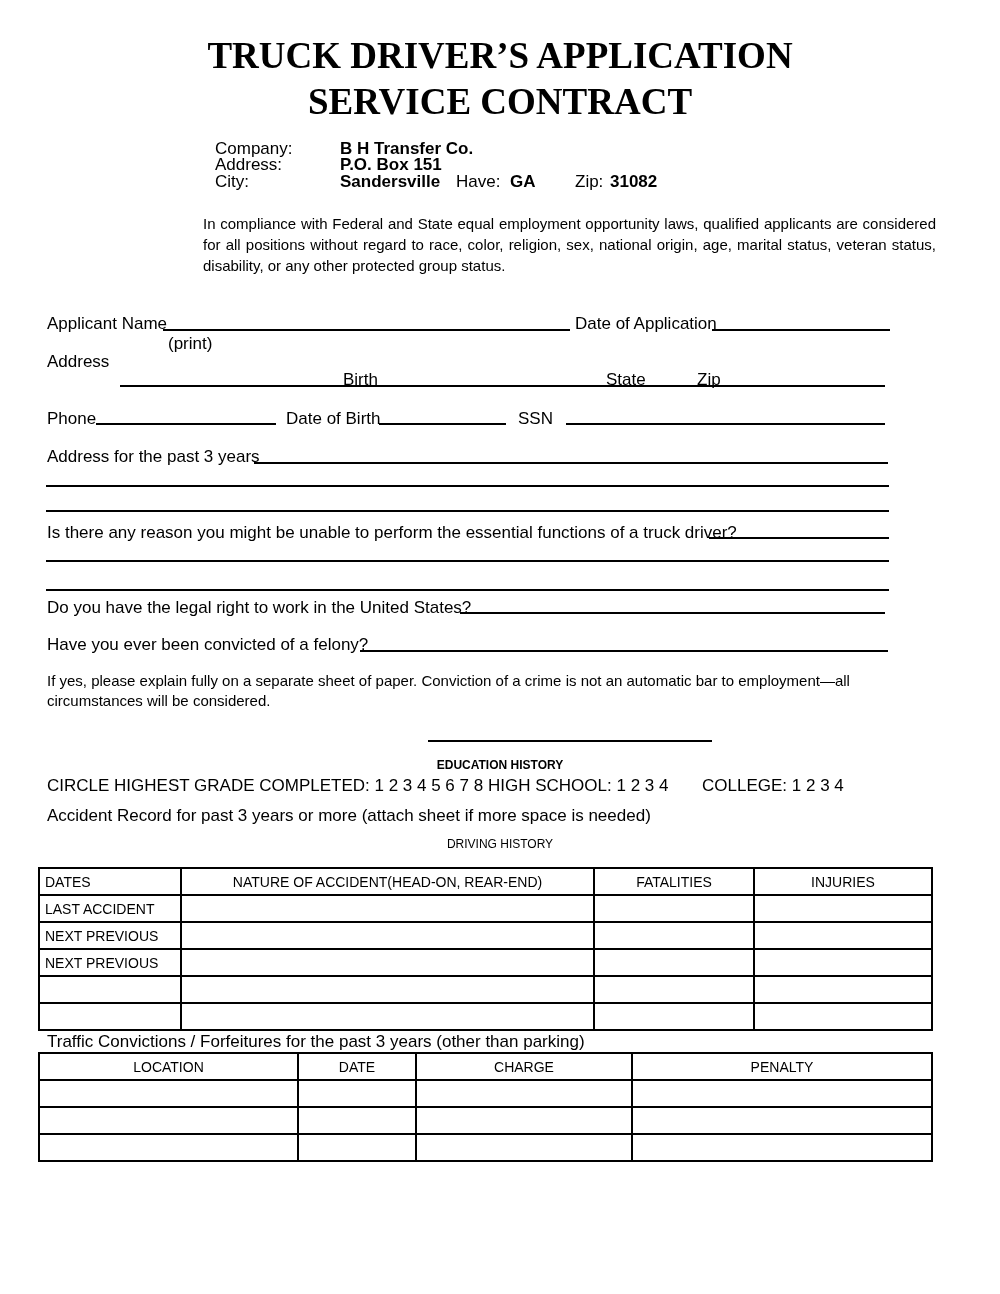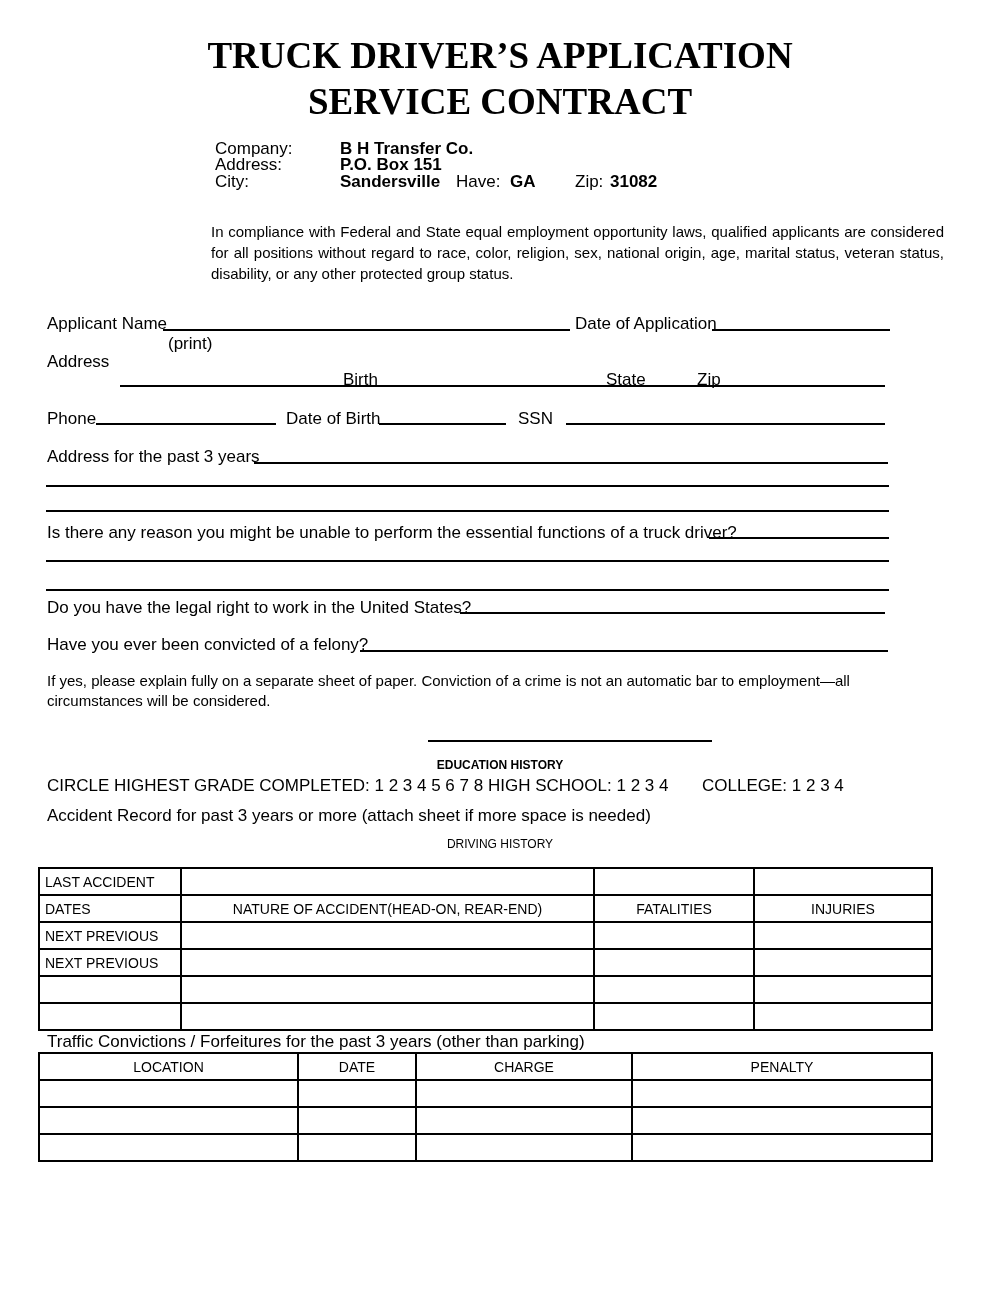--- a/index.html
+++ b/index.html
@@ -34,21 +34,21 @@
   <span class="abs b" style="left:340px;top:140px">B H Transfer Co.</span>
   <span class="abs" style="left:215px;top:156px">Address:</span>
   <span class="abs b" style="left:340px;top:156px">P.O. Box 151</span>
   <span class="abs" style="left:215px;top:173px">City:</span>
   <span class="abs b" style="left:340px;top:173px">Sandersville</span>
   <span class="abs" style="left:456px;top:173px">Have:</span>
   <span class="abs b" style="left:510px;top:173px">GA</span>
   <span class="abs" style="left:575px;top:173px">Zip:</span>
   <span class="abs b" style="left:610px;top:173px">31082</span>
 
-  <p class="para" style="left:195px;top:205px;width:733px;margin:16px">In compliance with Federal and State equal employment opportunity laws, qualified applicants are considered for all positions without regard to race, color, religion, sex, national origin, age, marital status, veteran status, disability, or any other protected group status.</p>
+  <p class="para" style="left:195px;top:205px;width:733px;margin:8px">In compliance with Federal and State equal employment opportunity laws, qualified applicants are considered for all positions without regard to race, color, religion, sex, national origin, age, marital status, veteran status, disability, or any other protected group status.</p>
 
   <span class="abs" style="left:47px;top:315px">Applicant Name</span>
   <div class="ln" style="left:163px;top:329px;width:407px"></div>
   <span class="abs" style="left:575px;top:315px">Date of Application</span>
   <div class="ln" style="left:712px;top:329px;width:178px"></div>
   <span class="abs" style="left:168px;top:335px">(print)</span>
 
   <span class="abs" style="left:47px;top:353px">Address</span>
   <span class="abs" style="left:343px;top:371px">Birth</span>
   <span class="abs" style="left:606px;top:371px">State</span>
@@ -93,30 +93,30 @@
 
   <table class="tbl" style="left:38px;top:867px;width:893px">
     <colgroup>
         <col style="width:142px">
         <col style="width:413px">
         <col style="width:160px">
         <col style="width:178px">
       </colgroup>
     <tbody>
         <tr>
+      <th class="left">DATES</th>
+      <th>NATURE OF ACCIDENT(HEAD-ON, REAR-END)</th>
+      <th>FATALITIES</th>
+      <th>INJURIES</th>
+    </tr>
+    <tr>
       <td class="left">LAST ACCIDENT</td>
       <td></td>
       <td></td>
       <td></td>
-    </tr>
-    <tr>
-      <th class="left">DATES</th>
-      <th>NATURE OF ACCIDENT(HEAD-ON, REAR-END)</th>
-      <th>FATALITIES</th>
-      <th>INJURIES</th>
     </tr>
     <tr>
       <td class="left">NEXT PREVIOUS</td>
       <td></td>
       <td></td>
       <td></td>
     </tr>
     <tr>
       <td class="left">NEXT PREVIOUS</td>
       <td></td>

